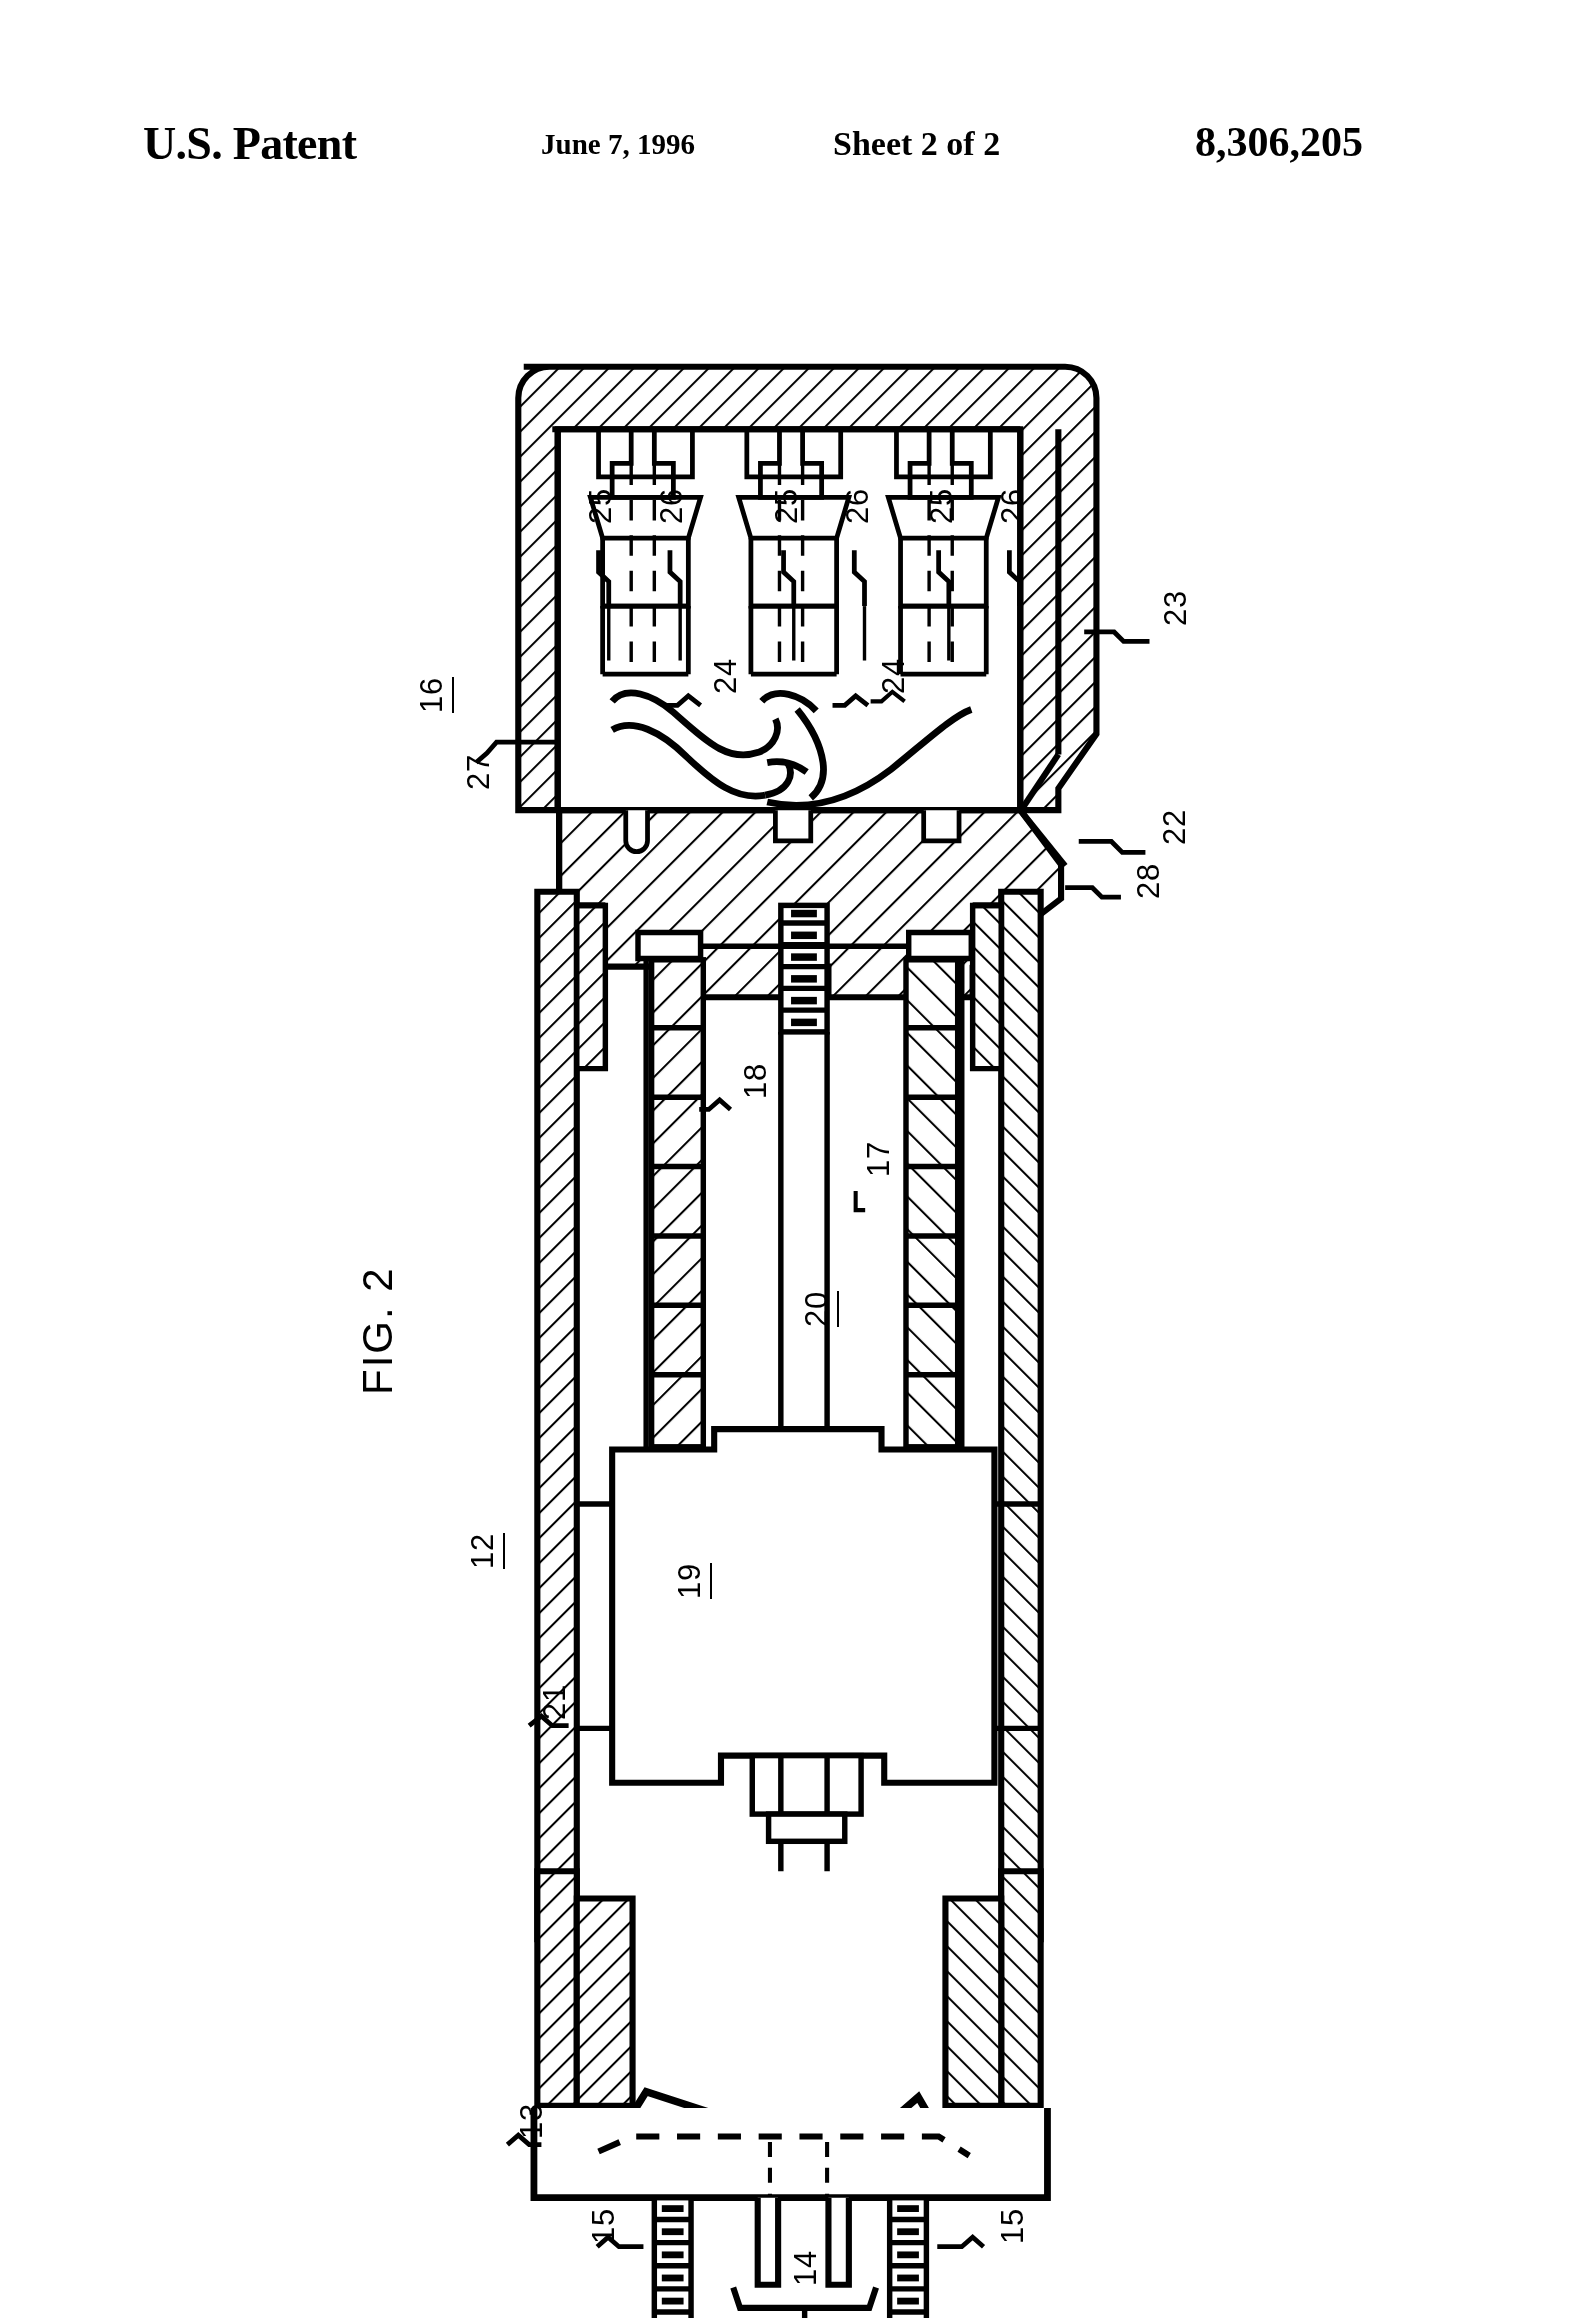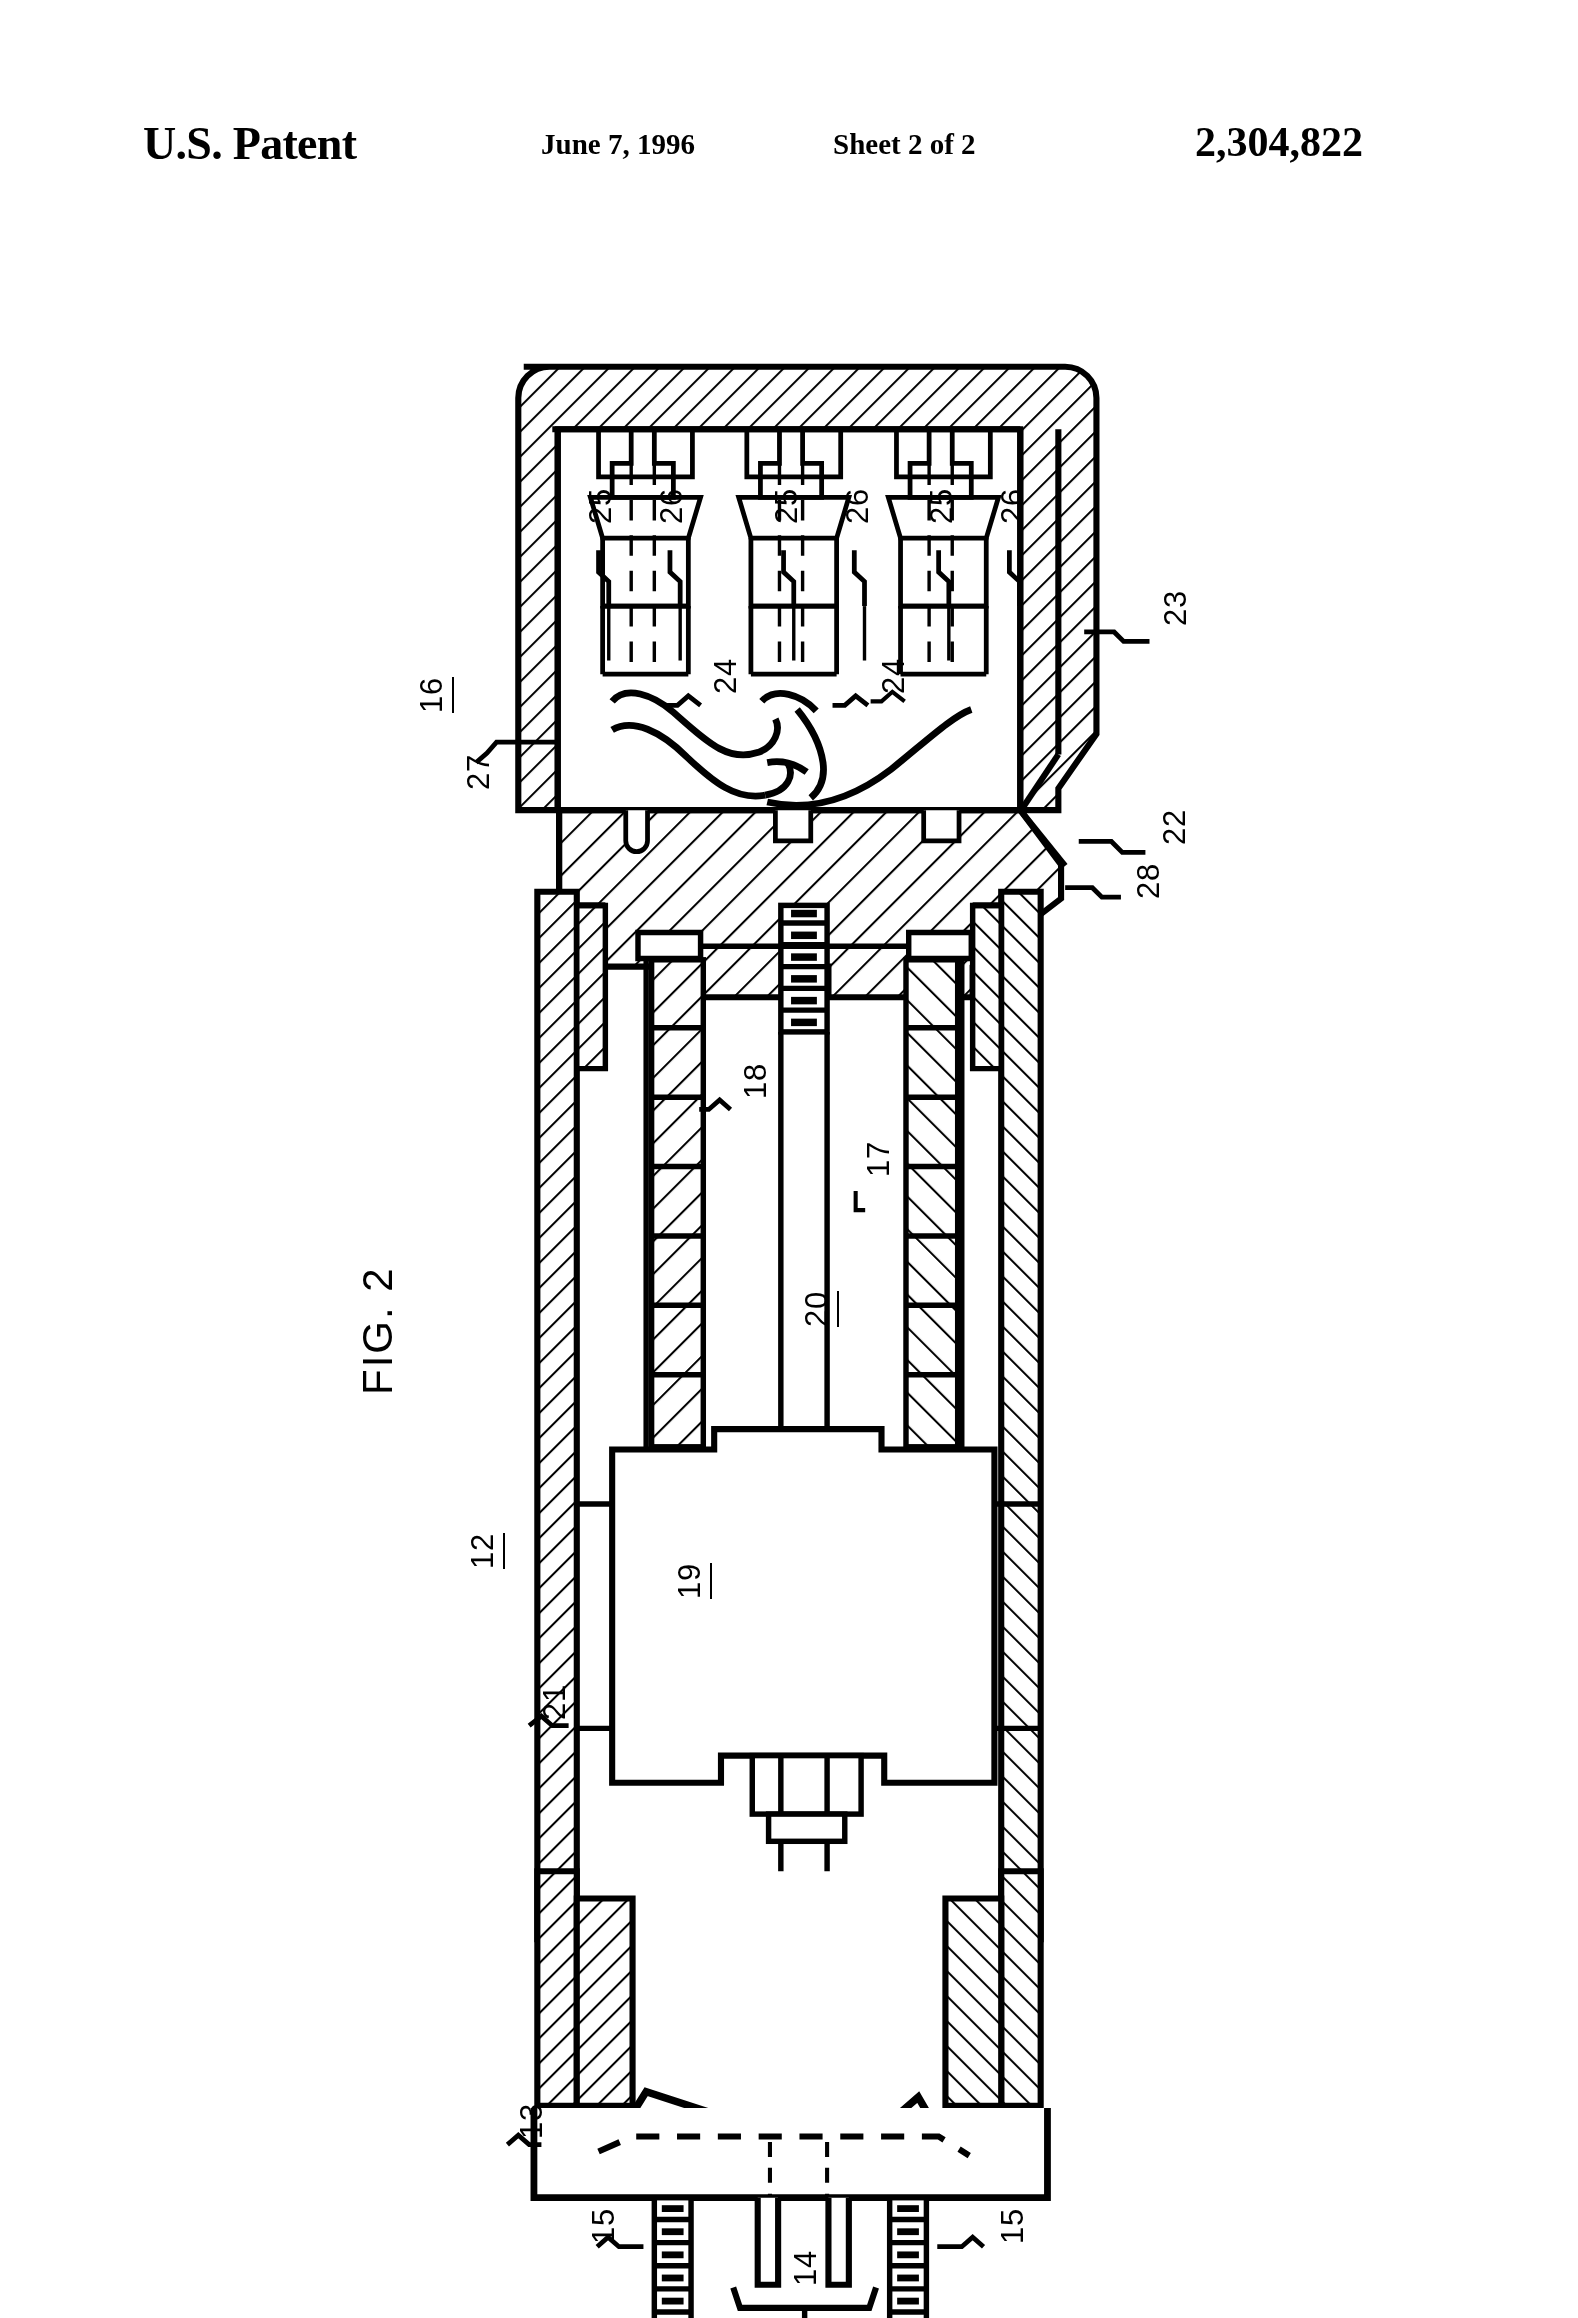--- a/index.html
+++ b/index.html
@@ -6,21 +6,21 @@
   body{width:1578px;height:2319px;position:relative;
        font-family:"Liberation Serif", serif; color:#000;
        -webkit-font-smoothing:antialiased;}
 
   
   #hdr{position:absolute;left:4px;top:0;width:1578px;height:225px;}
   .hdr-txt{position:absolute;white-space:nowrap;font-weight:bold;color:#000;}
   #hdr-patent{left:139px;top:143px;font-size:46px;letter-spacing:-0.7px;
               transform:translateY(-50%);}
   #hdr-date{left:537px;top:144px;font-size:29px;transform:translateY(-50%);}
-  #hdr-sheet{left:829px;top:144px;font-size:29px;transform:translateY(-50%);}
+  #hdr-sheet{left:829px;top:144px;font-size:34px;transform:translateY(-50%);}
   #hdr-num{left:1191px;top:142px;font-size:42px;letter-spacing:0px;
            transform:translateY(-50%);}
 
   
   #fig{position:absolute;left:0;top:225px;width:1578px;height:2094px;}
   #fig svg{display:block;}
 
   .fig-label{position:absolute;white-space:nowrap;font-family:"Liberation Sans",sans-serif;
              font-size:31px;font-weight:normal;letter-spacing:0.7px;
              transform-origin:left top;}
@@ -29,21 +29,21 @@
              letter-spacing:2px;transform-origin:left top;}
   .ul{border-bottom:2.7px solid #000;padding-bottom:2px;}
 </style>
 </head>
 <body>
 
 <div id="hdr">
   <div class="hdr-txt" id="hdr-patent">U.S. Patent</div>
   <div class="hdr-txt" id="hdr-date">June 7, 1996</div>
   <div class="hdr-txt" id="hdr-sheet">Sheet 2 of 2</div>
-  <div class="hdr-txt" id="hdr-num">2,304,822</div>
+  <div class="hdr-txt" id="hdr-num">8,306,205</div>
 </div>
 
 <div id="fig">
 
 <svg width="1578" height="2094" viewBox="0 0 2320 3078" xmlns="http://www.w3.org/2000/svg">
   <defs>
 
     <pattern id="hatchA" width="34" height="34" patternUnits="userSpaceOnUse" patternTransform="rotate(45)">
       <rect width="34" height="34" fill="#fff"></rect>
       <line x1="0" y1="0" x2="0" y2="34" stroke="#000" stroke-width="6"></line>

